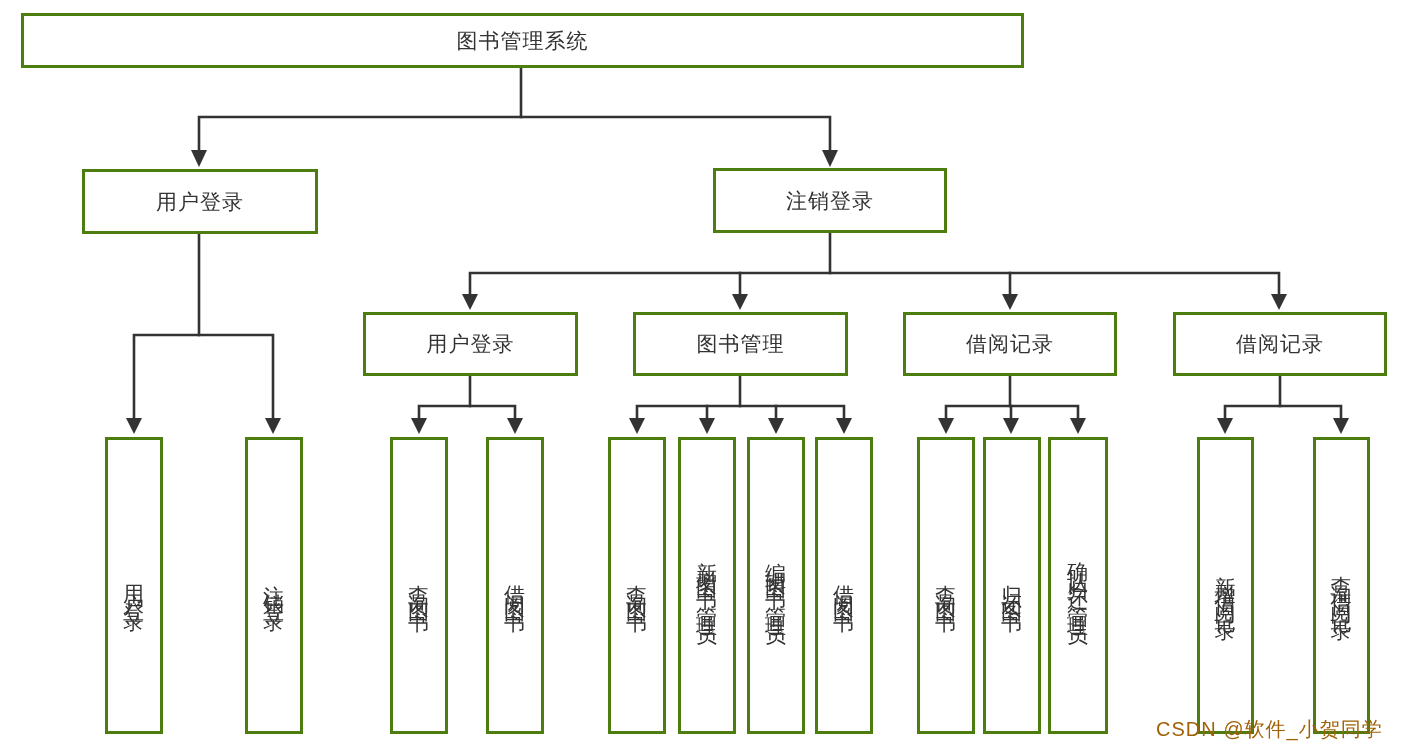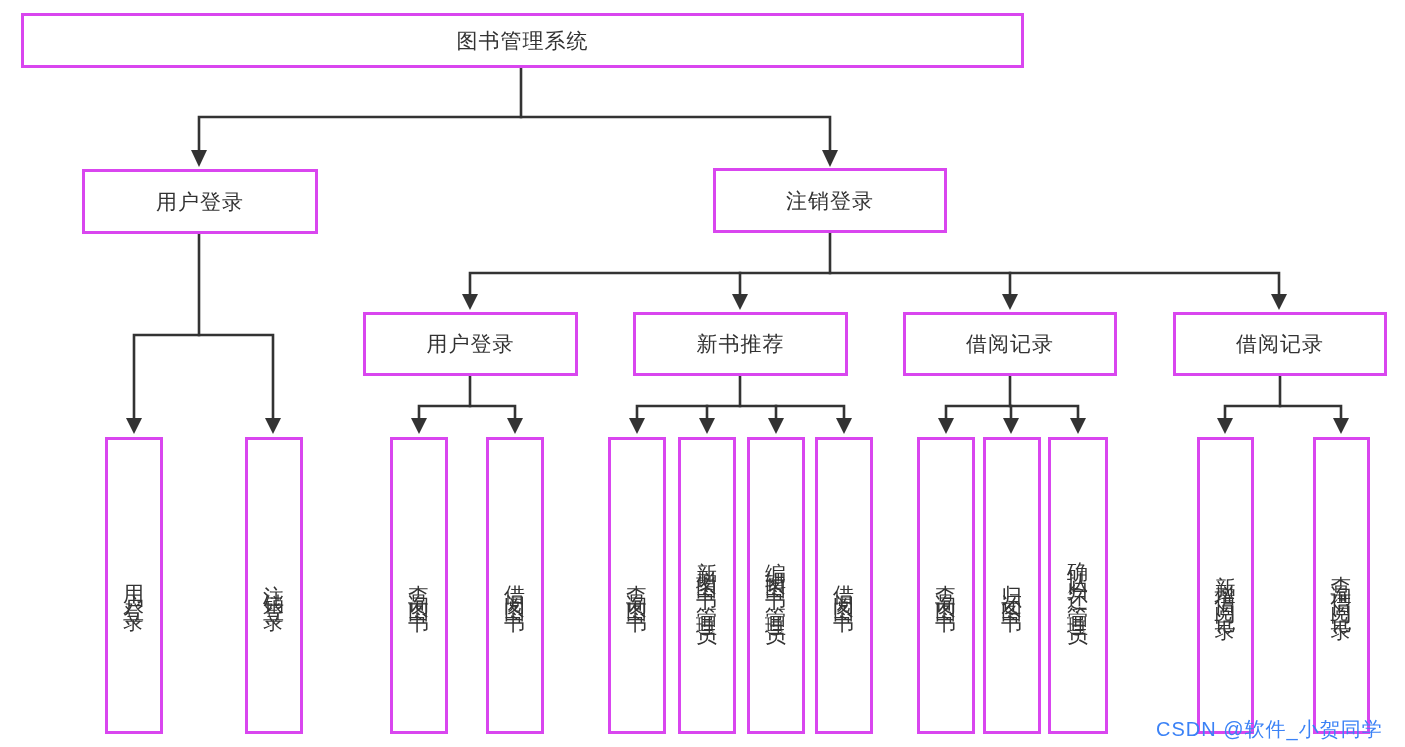--- a/index.html
+++ b/index.html
@@ -15,21 +15,21 @@
 
   #connectors {
     position: absolute;
     left: 0; top: 0;
     width: 1405px; height: 747px;
   }
 
   .box {
     position: absolute;
     box-sizing: border-box;
-    border: 3px solid #d946ef;
+    border: 3px solid #4d7c0f;
     background: #ffffff;
     display: flex;
     align-items: center;
     justify-content: center;
     color: #333333;
     font-size: 21px;
     letter-spacing: 1px;
     z-index: 2;
   }
 
@@ -64,21 +64,21 @@
   .lf-cur2     { left: 983px; }
   .lf-cur3     { left: 1048px; width: 60px; }
   .lf-recd1    { left: 1197px; width: 57px; }
   .lf-recd2    { left: 1313px; width: 57px; }
 
   .watermark {
     position: absolute;
     left: 1156px;
     top: 716px;
     font-size: 20px;
-    color: #3b82f6;
+    color: #a16207;
     letter-spacing: 1px;
     white-space: nowrap;
     z-index: 3;
   }
 </style>
 </head>
 <body>
 
 <div id="stage">
 
@@ -149,21 +149,21 @@
     <span>用户登录</span>
   </div>
   <div class="box n-bookmgmt">
     <span>注销登录</span>
   </div>
 
   <div class="box n-recommend">
     <span>用户登录</span>
   </div>
   <div class="box n-borrow">
-    <span>新书推荐</span>
+    <span>图书管理</span>
   </div>
   <div class="box n-current">
     <span>借阅记录</span>
   </div>
   <div class="box n-records">
     <span>借阅记录</span>
   </div>
 
   <div class="box leaf lf-login1">
     <span class="vtext">用户登录</span>

